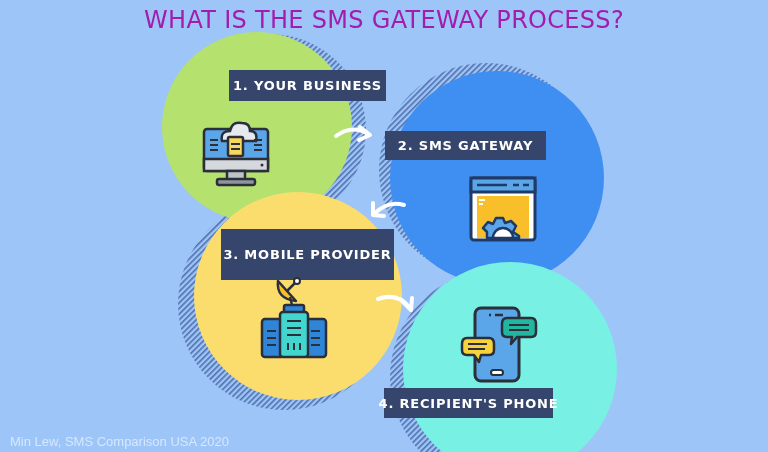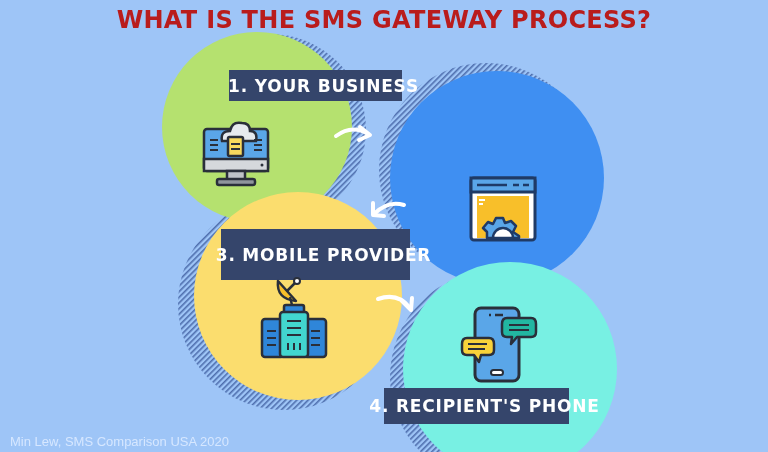--- a/index.html
+++ b/index.html
@@ -5,34 +5,33 @@
     html, body { margin: 0; padding: 0; }
     body {
       width: 768px; height: 452px; overflow: hidden;
       background: #9ec5f7;
       font-family: "DejaVu Sans", "Liberation Sans", sans-serif;
       position: relative;
     }
     .stage { position: absolute; left: 0; top: 0; width: 768px; height: 452px; }
     .title {
       position: absolute; left: 0; top: 3px; width: 768px; text-align: center;
-      color: #b91c1c; font-weight: bold; font-size: 24px; letter-spacing: 0.3px;
+      color: #a21caf; font-weight: normal; font-size: 24px; letter-spacing: 0.3px;
       line-height: 34px;
     }
     .footer {
       position: absolute; left: 10px; top: 434px; font-size: 13px;
       color: #d6e7ff; font-family: "Liberation Sans", sans-serif;
     }
     svg.bg { position: absolute; left: 0; top: 0; }
     .label {
       position: absolute; background: #35456b; color: #ffffff;
-      font-weight: bold; font-size: 17px; letter-spacing: 0.8px;
+      font-weight: bold; font-size: 13px; letter-spacing: 0.8px;
       display: flex; align-items: center; justify-content: center;
       white-space: nowrap;
-      padding-left: 16px;
     }
     .icon { position: absolute; }
   </style>
 </head>
 <body>
 
 <div class="stage">
 
   <svg class="bg" width="768" height="452" viewBox="0 0 768 452">
     <defs>
@@ -62,22 +61,23 @@
     </g>
     <g fill="none" stroke="#ffffff" stroke-width="4" stroke-linecap="round">
       <path d="M378 299 Q398 292 410 308"></path>
       <path d="M402 301 L411 310 L412 298" stroke-linejoin="round"></path>
     </g>
   </svg>
 
   <div class="title">WHAT IS THE SMS GATEWAY PROCESS?</div>
 
   <div class="label" style="left:229px; top:70px; width:157px; height:31px;">1. YOUR BUSINESS</div>
+  <div class="label" style="left:385px; top:131px; width:161px; height:29px;">2. SMS GATEWAY</div>
   <div class="label" style="left:221px; top:229px; width:173px; height:51px;">3. MOBILE PROVIDER</div>
-  <div class="label" style="left:384px; top:388px; width:169px; height:36px;">4. RECIPIENT'S PHONE</div>
+  <div class="label" style="left:384px; top:388px; width:169px; height:30px;">4. RECIPIENT'S PHONE</div>
 
   <svg class="icon" style="left:200px; top:113px;" width="72" height="76" viewBox="0 0 72 76">
     <rect x="4" y="16" width="64" height="42" rx="3" fill="#5aa6e8" stroke="#2a2f3a" stroke-width="2.5"></rect>
     <rect x="4" y="46" width="64" height="12" fill="#d5d8dc" stroke="#2a2f3a" stroke-width="2.5"></rect>
     <circle cx="62" cy="52" r="1.5" fill="#2a2f3a"></circle>
     <rect x="27" y="58" width="18" height="9" fill="#bfc3c8" stroke="#2a2f3a" stroke-width="2.5"></rect>
     <rect x="17" y="66" width="38" height="6" rx="2" fill="#8f959c" stroke="#2a2f3a" stroke-width="2.5"></rect>
     <path d="M22 28 Q20 18 30 18 Q32 8 42 10 Q50 10 50 18 Q58 18 56 28 Z" fill="#e6eaee" stroke="#2a2f3a" stroke-width="2.5"></path>
     <rect x="28" y="24" width="15" height="19" rx="1.5" fill="#f7d95e" stroke="#2a2f3a" stroke-width="2.5"></rect>
     <line x1="31" y1="31" x2="40" y2="31" stroke="#2a2f3a" stroke-width="2"></line>

